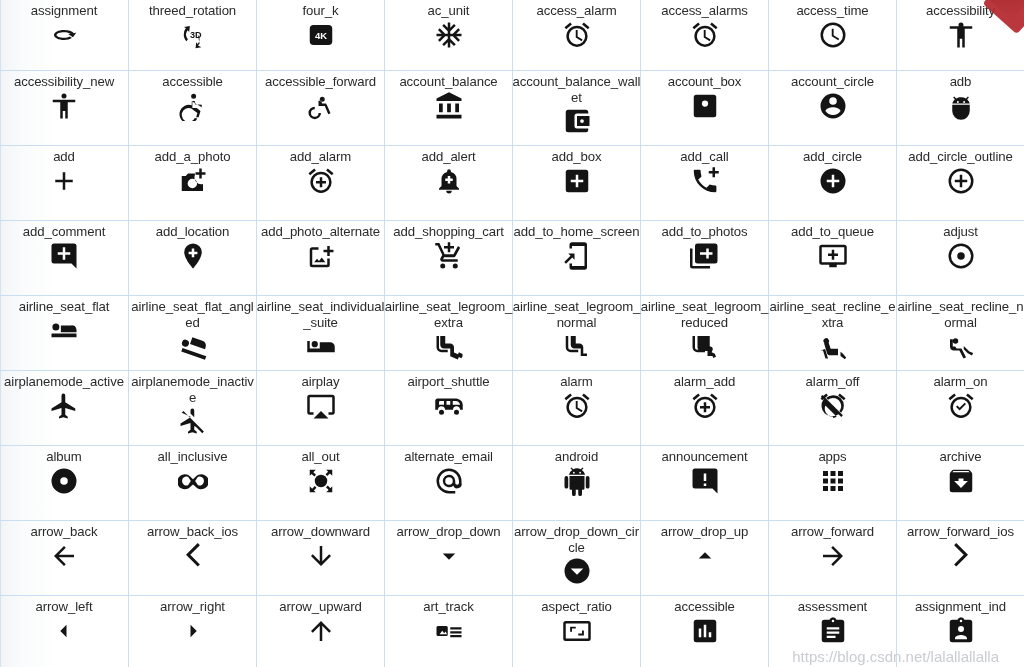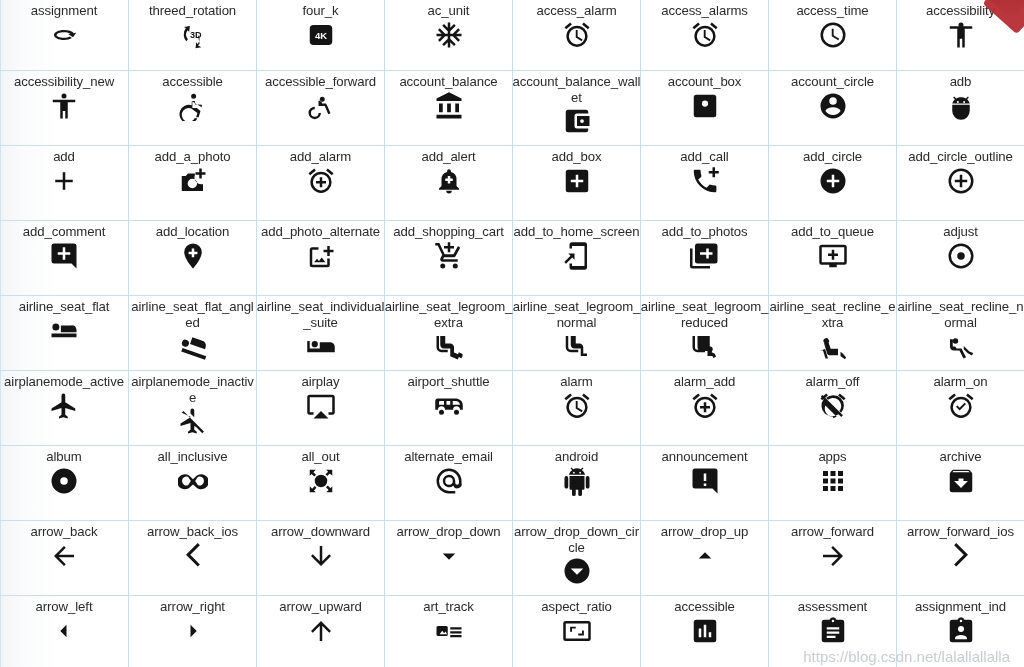--- a/index.html
+++ b/index.html
@@ -88,21 +88,21 @@
     right: 0px;
     width: 30px;
     height: 26px;
     background: linear-gradient(135deg, rgba(150,30,36,.55), rgba(180,39,45,0));
     transform: rotate(42deg);
     pointer-events: none;
   }
 
   .watermark {
     position: absolute;
-    right: 14px;
+    right: 25px;
     bottom: 2px;
     font-size: 15px;
     color: #c9ccd1;
     font-family: "Liberation Sans", sans-serif;
     white-space: nowrap;
     pointer-events: none;
     letter-spacing: 0px;
   }
 </style>
 </head>

